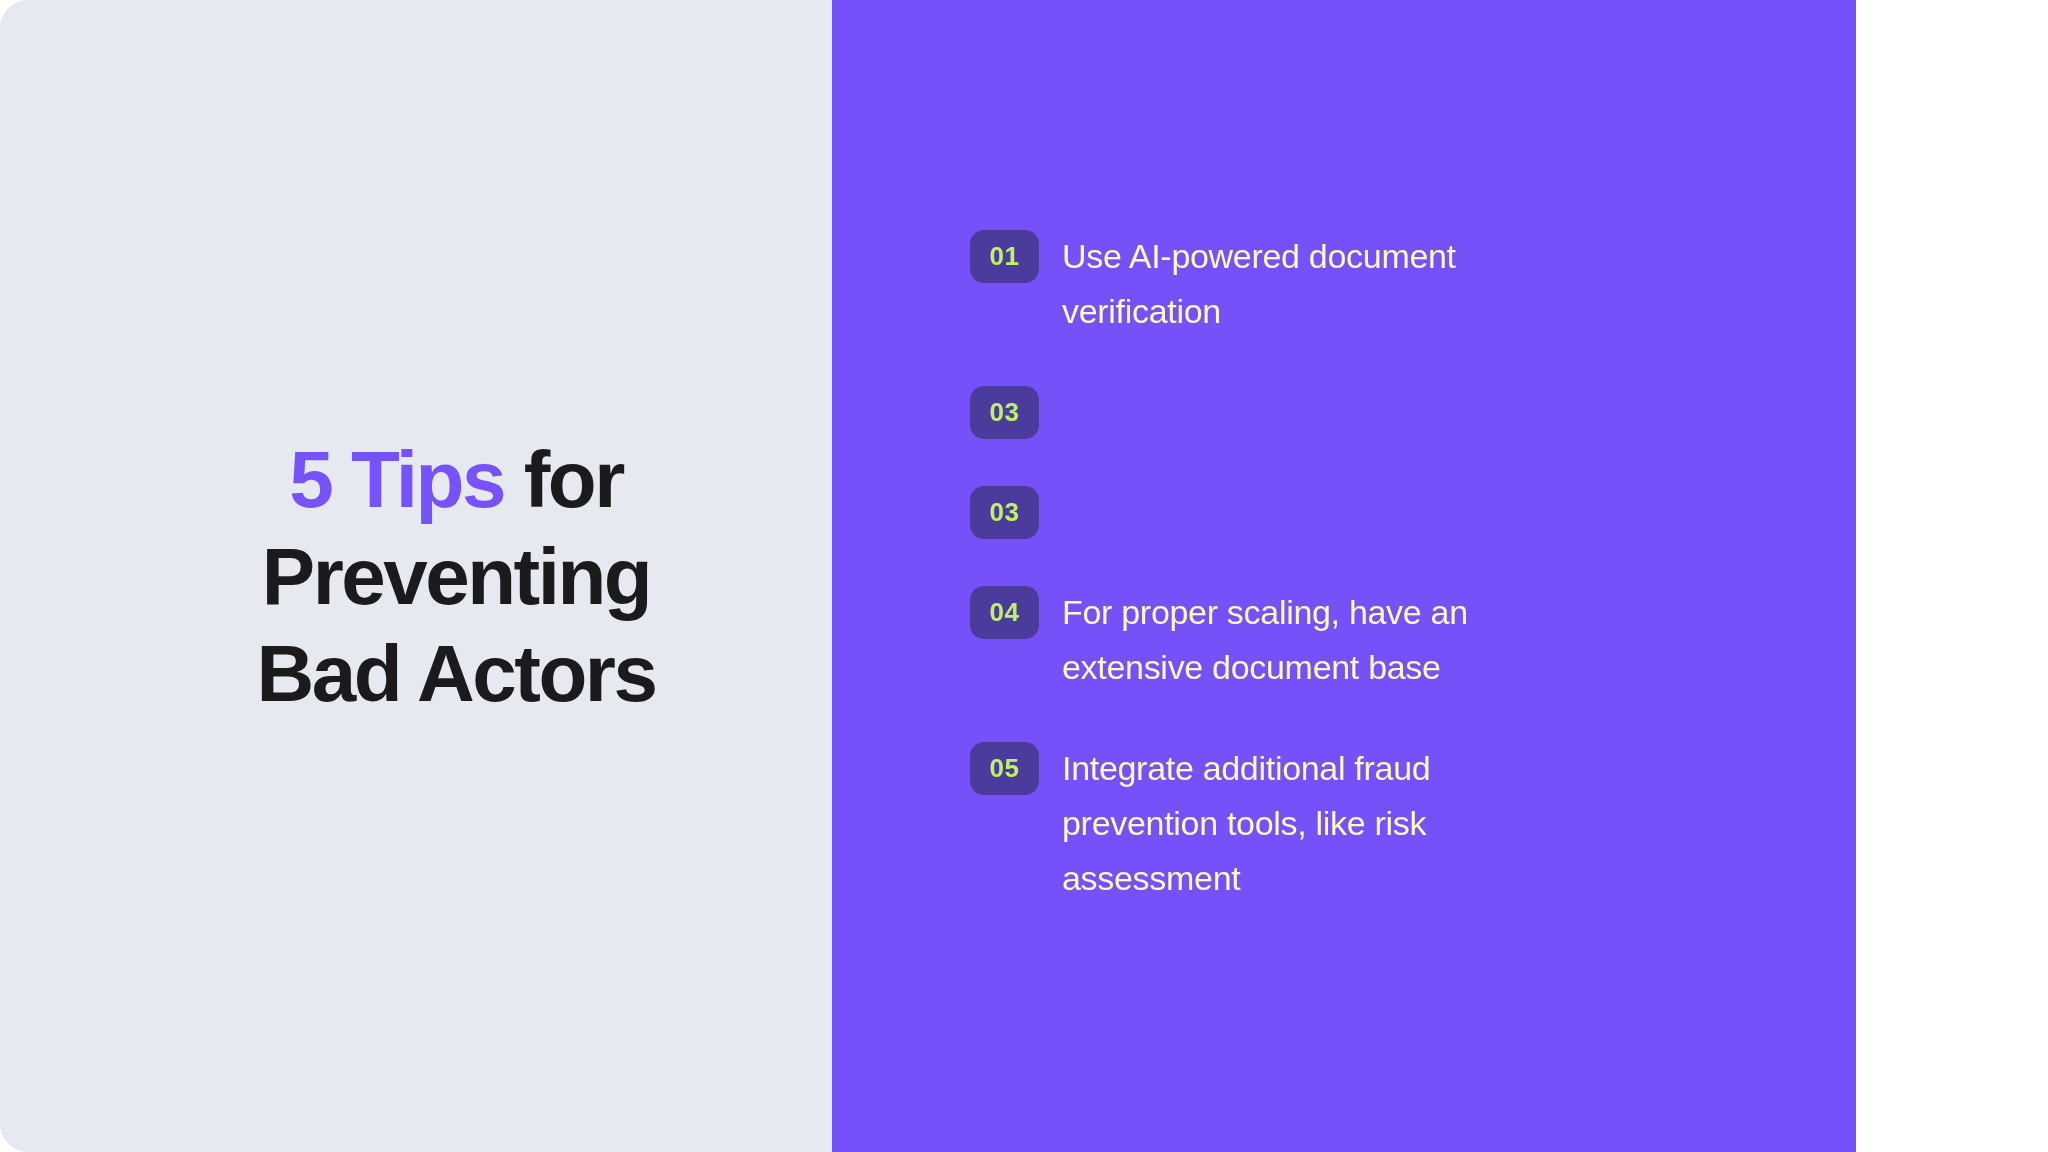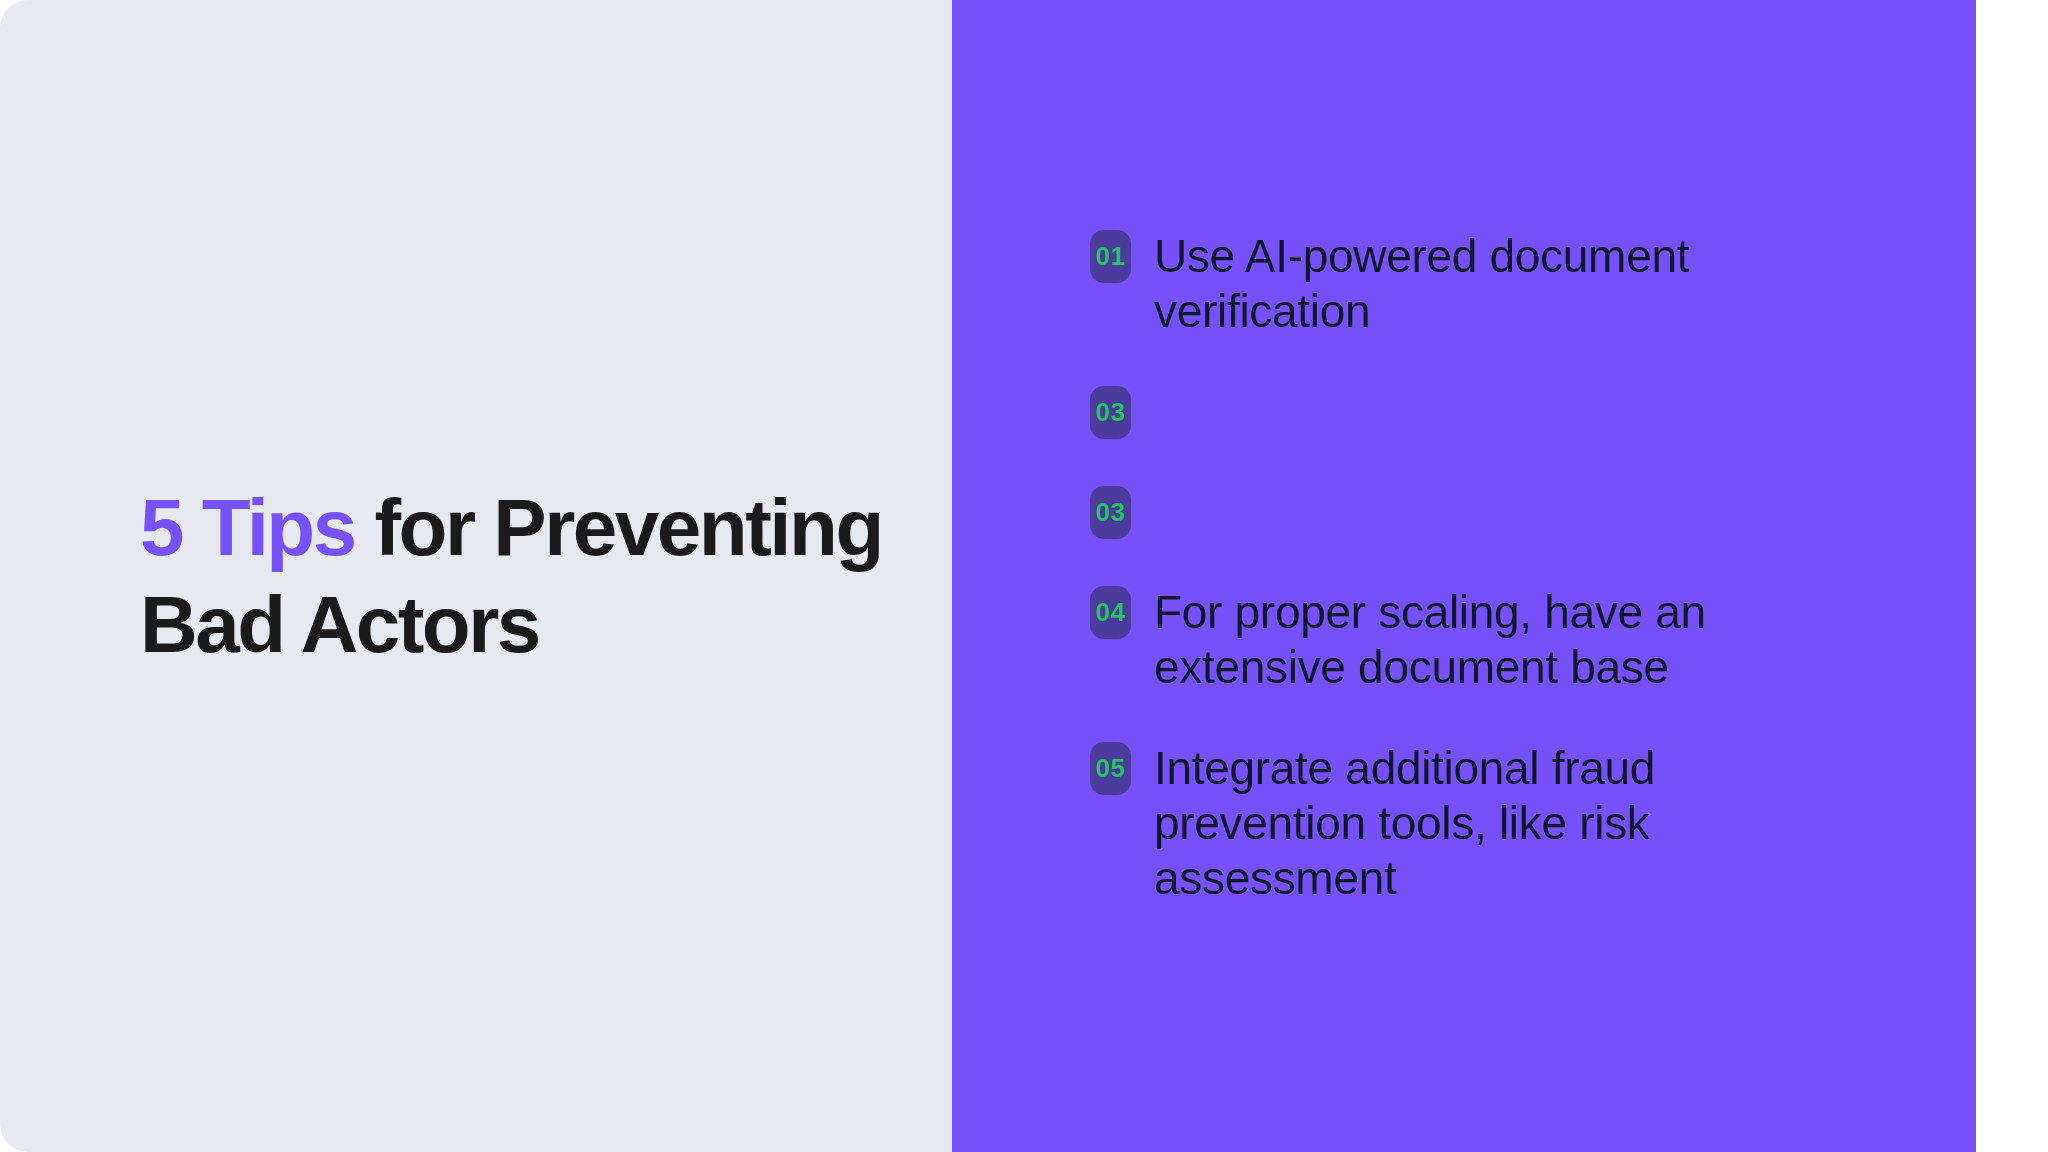--- a/index.html
+++ b/index.html
@@ -11,28 +11,29 @@
   .card {
     position: relative;
     width: 2048px;
     height: 1152px;
     border-radius: 28px;
     overflow: hidden;
     display: flex;
   }
   
   .left-panel {
-    width: 952px;
+    width: 832px;
     height: 100%;
     background: #E7E9F0;
     display: flex;
     align-items: center;
     box-sizing: border-box;
     padding-left: 140px;
     padding-right: 60px;
+    text-align: center;
   }
   .title {
     margin: 0;
     font-size: 80px;
     font-weight: 700;
     line-height: 97px;
     letter-spacing: -2.5px;
     color: #1B1B1E;
   }
   .title .line { display: block; }
@@ -50,41 +51,41 @@
     padding-right: 80px;
   }
   .tip {
     display: flex;
     align-items: flex-start;
     margin-bottom: 46px;
   }
   .tip:last-child { margin-bottom: 17px; }
   .tip-badge {
     flex: 0 0 auto;
-    width: 41px;
+    width: 69px;
     height: 53px;
     margin-top: 1px;
     border-radius: 14px;
     background: #4B3B9D;
-    color: #22c55e;
+    color: #bef264;
     font-size: 26px;
     font-weight: 700;
     display: flex;
     align-items: center;
     justify-content: center;
     letter-spacing: 0.5px;
   }
   .tip-text {
     margin-left: 23px;
     max-width: 690px;
-    font-size: 46px;
+    font-size: 34px;
     line-height: 55px;
     font-weight: 400;
     letter-spacing: -0.3px;
-    color: #0f172a;
+    color: #fef9c3;
   }
 </style>
 </head>
 <body>
 
 <div class="card">
   <div class="left-panel">
     <h1 class="title">
       <span class="line"><span class="accent">5 Tips</span><span> for Preventing</span></span>
       <span class="line">Bad Actors</span>

